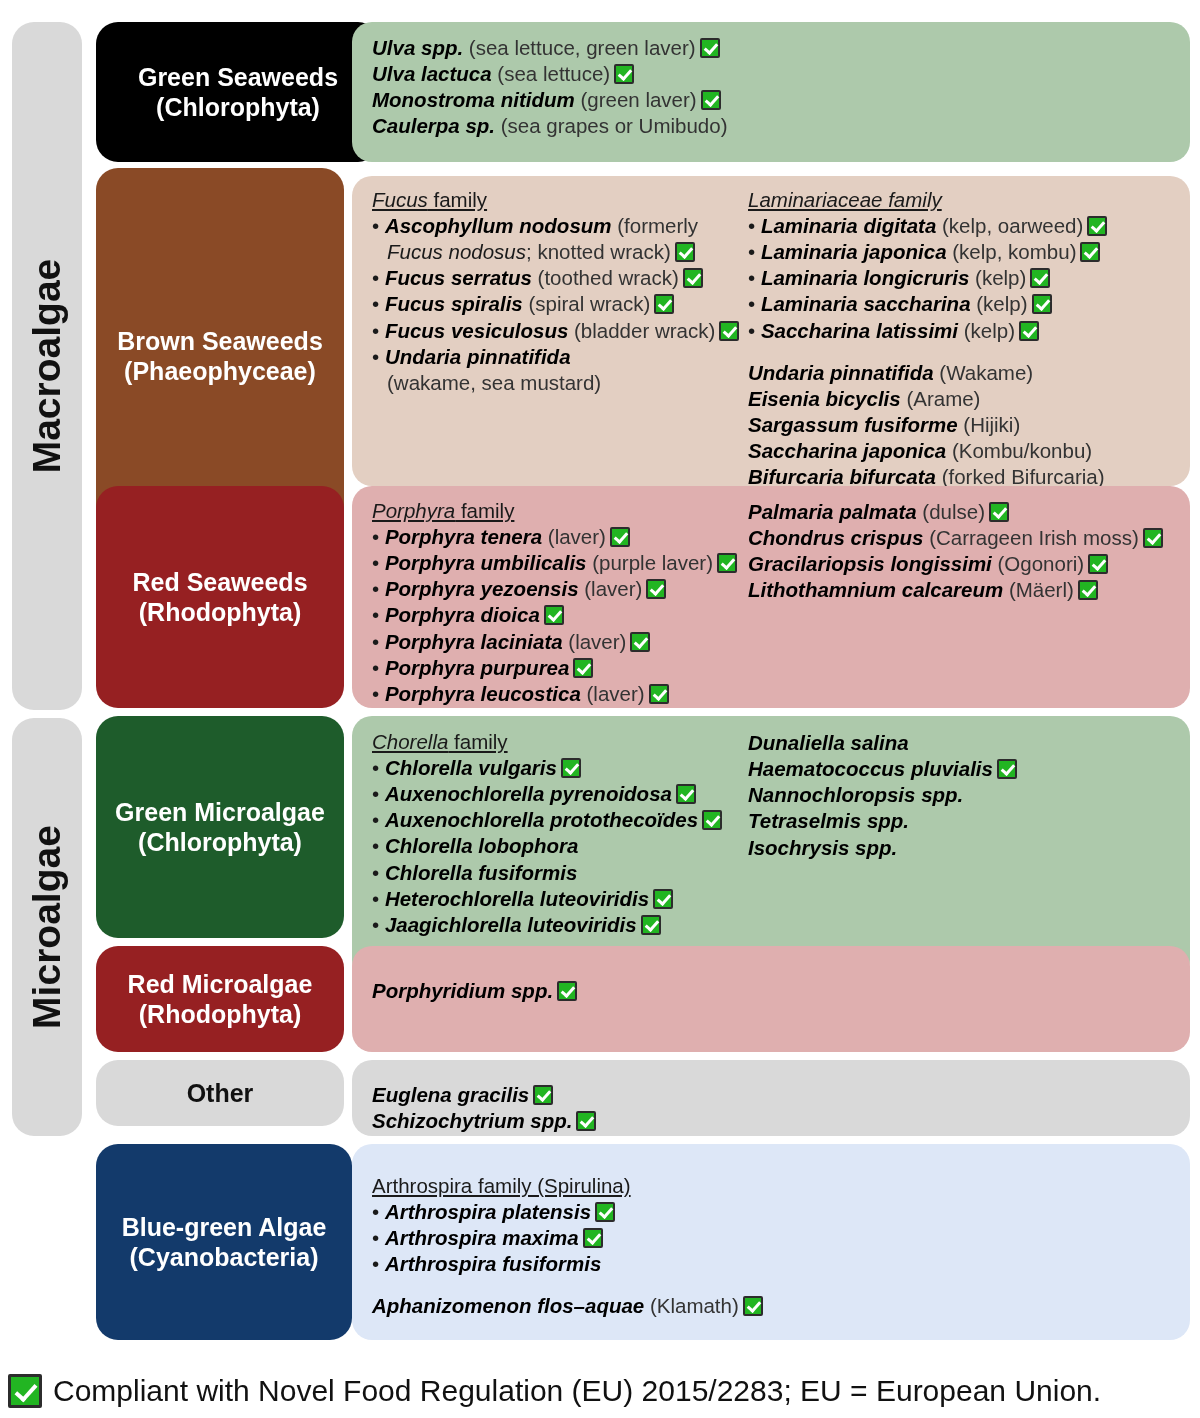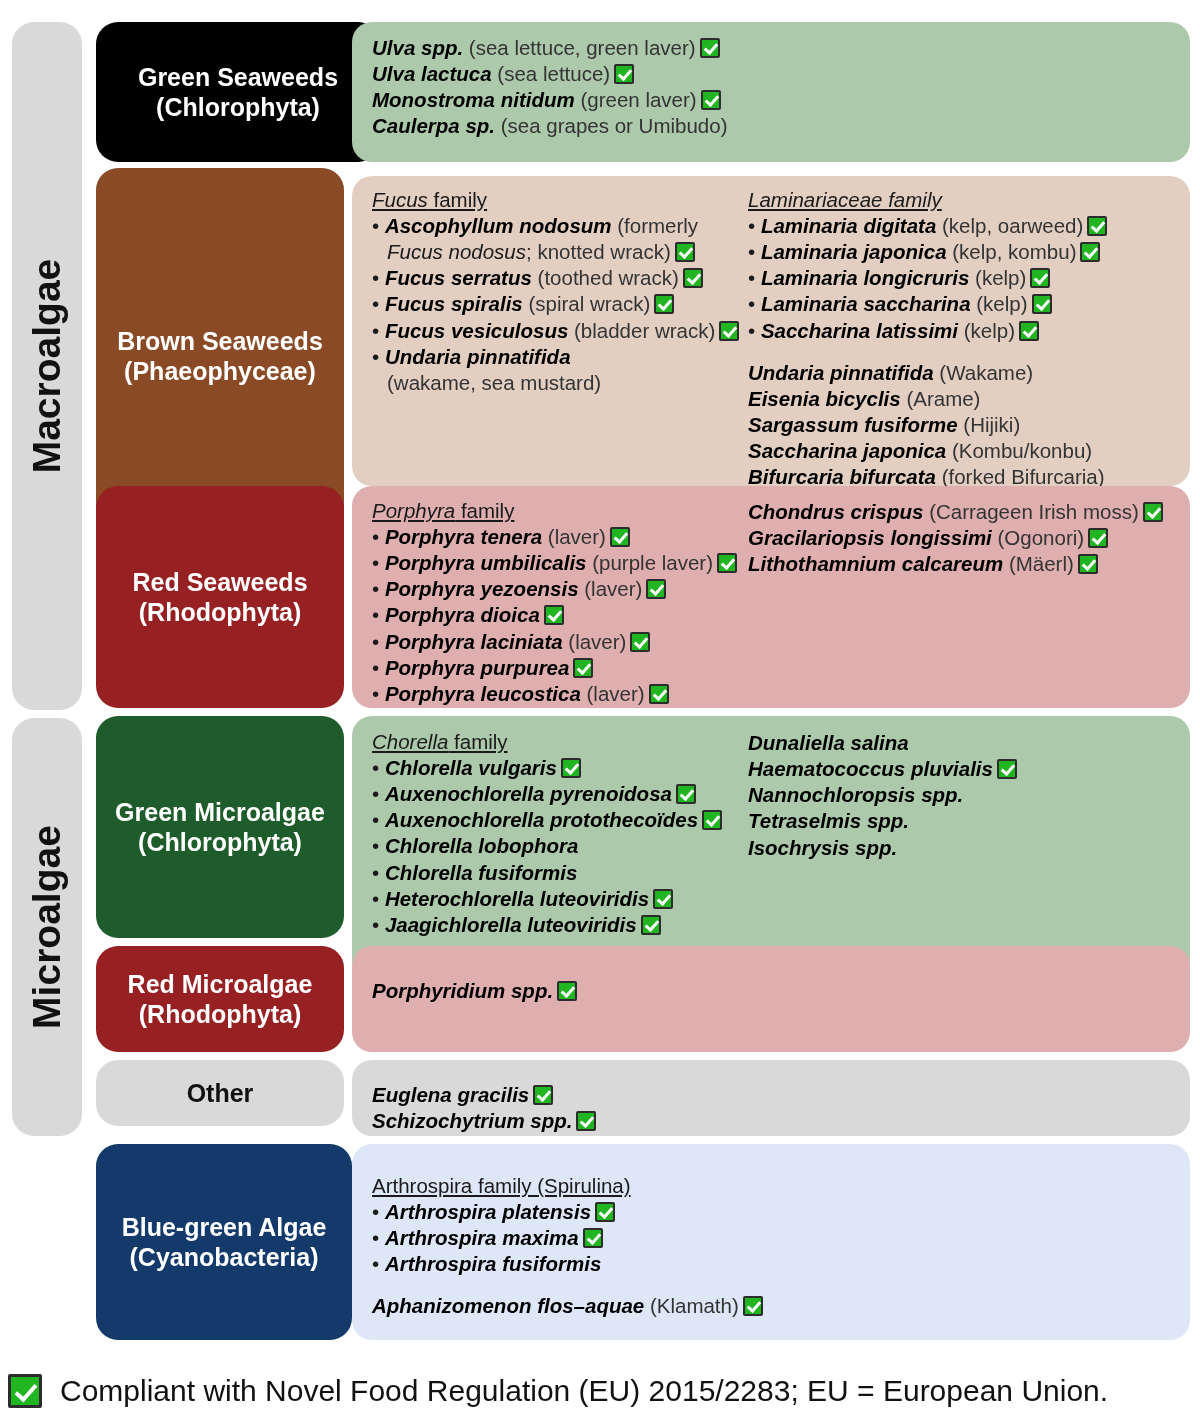--- a/index.html
+++ b/index.html
@@ -113,21 +113,21 @@
     transform: rotate(42deg);
   }
 
   
   #legend {
     position: absolute;
     left: 8px;
     bottom: 10px;
     display: flex;
     align-items: center;
-    gap: 18px;
+    gap: 11px;
   }
   #legend .chk {
     width: 34px; height: 34px;
     margin-left: 0;
     vertical-align: middle;
     border-width: 3px;
   }
   #legend .chk::after {
     left: 9px; top: 3px;
     width: 8px; height: 17px;
@@ -216,20 +216,21 @@
               <div class="taxon bulleted"><span><span class="bullet">• </span><span class="sci">Porphyra umbilicalis</span> <span class="com">(purple laver)</span></span><span class="chk"></span></div>
               <div class="taxon bulleted"><span><span class="bullet">• </span><span class="sci">Porphyra yezoensis</span> <span class="com">(laver)</span></span><span class="chk"></span></div>
               <div class="taxon bulleted"><span><span class="bullet">• </span><span class="sci">Porphyra dioica</span></span><span class="chk"></span></div>
               <div class="taxon bulleted"><span><span class="bullet">• </span><span class="sci">Porphyra laciniata</span> <span class="com">(laver)</span></span><span class="chk"></span></div>
               <div class="taxon bulleted"><span><span class="bullet">• </span><span class="sci">Porphyra purpurea</span></span><span class="chk"></span></div>
               <div class="taxon bulleted"><span><span class="bullet">• </span><span class="sci">Porphyra leucostica</span> <span class="com">(laver)</span></span><span class="chk"></span></div>
             </div>
           </div>
           <div class="col" style="left: 396px; top: 13px;">
             <div class="grp">
+              <div class="taxon"><span><span class="sci">Palmaria palmata</span> <span class="com">(dulse)</span></span><span class="chk"></span></div>
               <div class="taxon"><span><span class="sci">Chondrus crispus</span> <span class="com">(Carrageen Irish moss)</span></span><span class="chk"></span></div>
               <div class="taxon"><span><span class="sci">Gracilariopsis longissimi</span> <span class="com">(Ogonori)</span></span><span class="chk"></span></div>
               <div class="taxon"><span><span class="sci">Lithothamnium calcareum</span> <span class="com">(Mäerl)</span></span><span class="chk"></span></div>
             </div>
           </div>
         </div>
       </div>
       <div class="cat" style="left: 96px; top: 716px; width: 248px; height: 222px; background: rgb(30, 92, 43);">
         <div class="cat-label" style="color: rgb(255, 255, 255);">Green Microalgae
 (Chlorophyta)</div>

